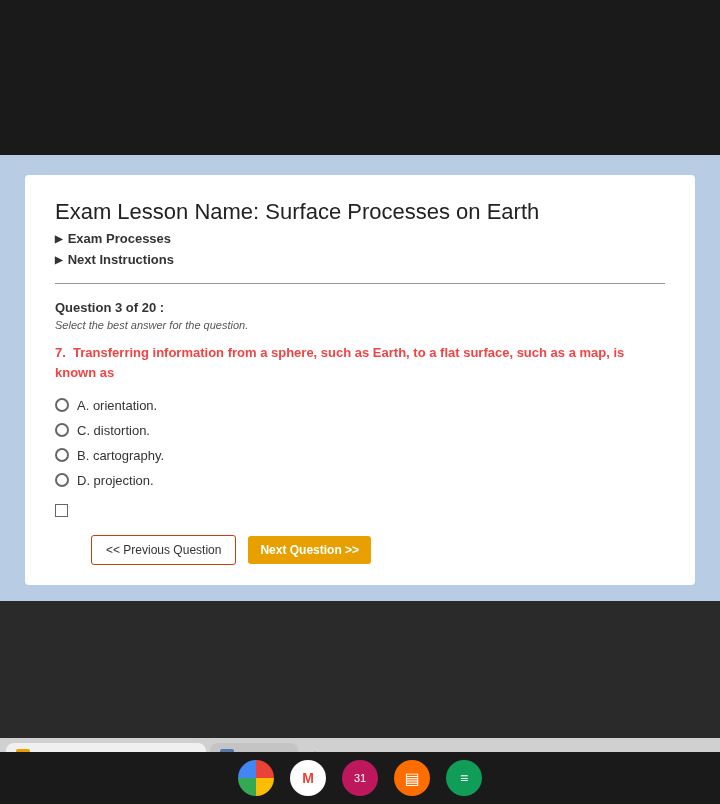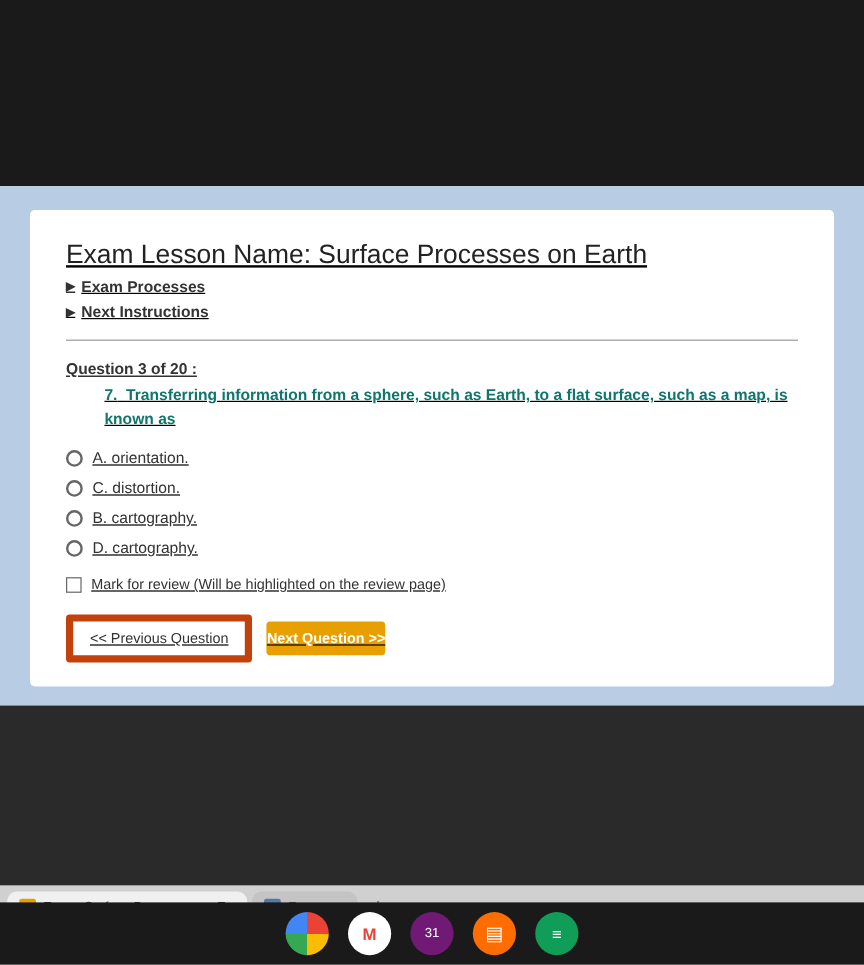--- a/index.html
+++ b/index.html
@@ -190,33 +190,32 @@
     .question-instruction {
       font-size: 11px;
       font-style: italic;
       color: #555;
       margin-bottom: 12px;
     }
 
     .question-text {
       font-size: 13px;
       font-weight: bold;
-      color: #0f766e;
+      color: #ef4444;
       margin-bottom: 16px;
       line-height: 1.5;
-      margin-left: 32px;
     }
 
     .question-number {
       font-weight: bold;
     }
 
     .answer-option {
       display: flex;
-      align-items: flex-end;
+      align-items: flex-start;
       gap: 8px;
       margin-bottom: 10px;
       font-size: 13px;
       color: #333;
     }
 
     .radio-circle {
       width: 14px;
       height: 14px;
       border-radius: 50%;
@@ -246,28 +245,29 @@
       display: flex;
       gap: 12px;
       margin-top: 18px;
       align-items: center;
     }
 
     .btn-prev {
       padding: 7px 14px;
       font-size: 12px;
       background: white;
-      border: 6px solid #c2410c;
+      border: 1px solid #c2410c;
       border-radius: 3px;
       color: #333;
       cursor: pointer;
+      margin-left: 36px;
     }
 
     .btn-next {
-      padding: 7px 0;
+      padding: 7px 12px;
       font-size: 12px;
       background: #e8a000;
       border: none;
       border-radius: 3px;
       color: white;
       font-weight: bold;
       cursor: pointer;
     }
 
     
@@ -291,21 +291,21 @@
       border-radius: 50%;
       display: flex;
       align-items: center;
       justify-content: center;
       font-size: 18px;
       cursor: pointer;
     }
 
     .taskbar-icon.chrome { background: linear-gradient(135deg, #4285f4, #ea4335, #fbbc04, #34a853); }
     .taskbar-icon.gmail { background: white; color: #ea4335; font-weight: bold; font-size: 14px; }
-    .taskbar-icon.blue { background: #701a75; color: white; font-size: 14px; }
+    .taskbar-icon.blue { background: #be185d; color: white; font-size: 14px; }
     .taskbar-icon.orange { background: #ff6d00; color: white; font-size: 14px; }
     .taskbar-icon.green { background: #0f9d58; color: white; font-size: 14px; }
   </style>
 </head>
 <body>
 
 <div class="laptop-top">
 </div>
 
 <div class="browser-chrome">
@@ -328,62 +328,62 @@
     <div class="nav-btn">←</div>
     <div class="nav-btn">→</div>
     <div class="nav-btn">↻</div>
     <div class="address-bar">
       <span class="lock-icon">🔒</span>
       <span>assignments.pennfoster.com/Exams/Random?qNo=%2FeAk0nPhwJk%3D</span>
     </div>
   </div>
 </div>
 
-<div style="background:#b8cce4; padding: 20px 25px 16px 25px; text-decoration: underline;">
+<div style="background:#b8cce4; padding: 20px 25px 16px 25px;">
   <div class="exam-card">
     <h1 class="exam-title">Exam Lesson Name: Surface Processes on Earth</h1>
 
     <div class="collapsible-item">
       <span class="arrow">▶</span>
       <span>Exam Processes</span>
     </div>
     <div class="collapsible-item">
       <span class="arrow">▶</span>
       <span>Next Instructions</span>
     </div>
 
     <hr class="divider">
 
     <div class="question-header">Question 3 of 20 :</div>
+    <div class="question-instruction">Select the best answer for the question.</div>
 
     <div class="question-text">
       <span class="question-number">7.</span>
       &nbsp;<span>Transferring information from a sphere, such as Earth, to a flat surface, such as a map, is known as</span>
     </div>
 
     <div class="answer-option">
       <div class="radio-circle"></div>
       <span>A. orientation.</span>
     </div>
     <div class="answer-option">
       <div class="radio-circle"></div>
       <span>C. distortion.</span>
     </div>
     <div class="answer-option">
       <div class="radio-circle"></div>
       <span>B. cartography.</span>
     </div>
     <div class="answer-option">
       <div class="radio-circle"></div>
-      <span>D. cartography.</span>
+      <span>D. projection.</span>
     </div>
 
     <div class="mark-review-row">
       <div class="checkbox-box"></div>
-      <span>Mark for review (Will be highlighted on the review page)</span>
     </div>
 
     <div class="nav-buttons-row">
       <button class="btn-prev">&lt;&lt; Previous Question</button>
       <button class="btn-next">Next Question &gt;&gt;</button>
     </div>
   </div>
 </div>
 
 <div class="taskbar">

